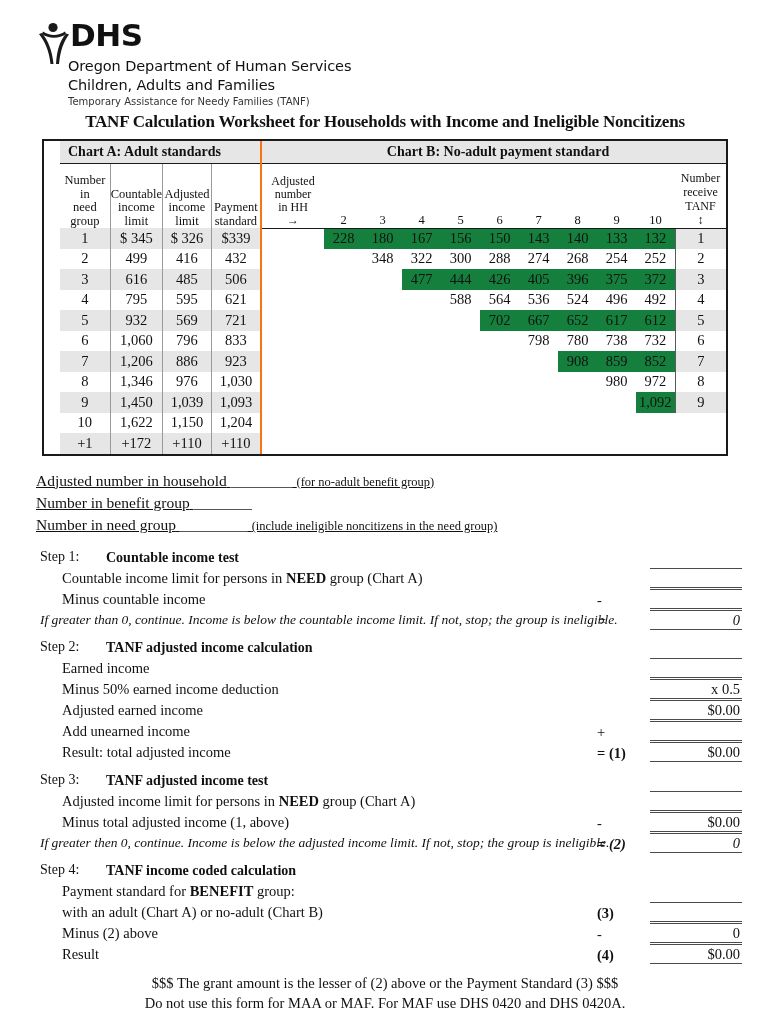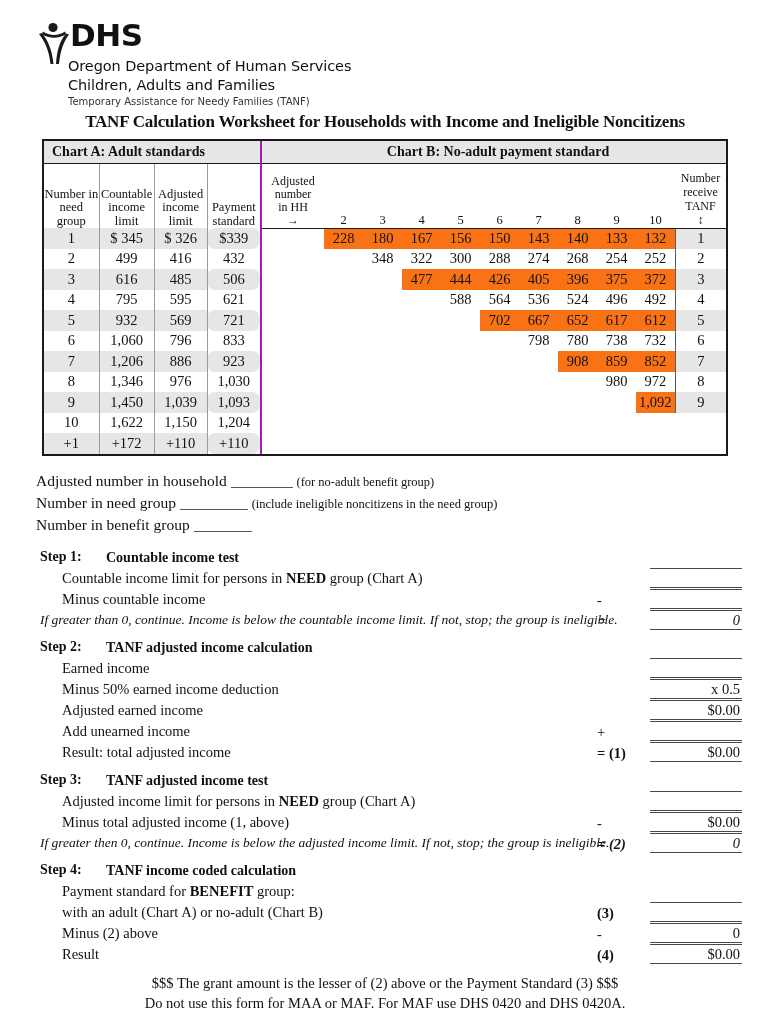--- a/index.html
+++ b/index.html
@@ -47,21 +47,21 @@
     letter-spacing: -0.2px;
   }
 
   
   .charts-frame {
     border: 2px solid #1a1a1a;
     display: flex;
     width: 686px;
     margin: 0 auto;
   }
-  .chart-a-col { width: 249px; border-right: 2px solid #a21caf; }
+  .chart-a-col { width: 249px; border-right: 2px solid #f97316; padding-left: 16px; }
   .chart-b-col { flex: 1; }
 
   .chart-head {
     background: #e6e6e6;
     font-weight: bold;
     font-size: 14px;
     padding: 3px 0 3px 8px;
     border-bottom: 1px solid #1a1a1a;
     height: 23px;
   }
@@ -73,66 +73,66 @@
   
   .ca th {
     font-size: 12.5px; vertical-align: bottom; text-align:center;
     line-height: 1.08; padding-bottom: 2px; height: 64px;
   }
   .ca th.thleft  { border-right:1px solid #9a9a9a; }
   .ca td {
     font-size: 14.5px; text-align:center; height: 20.5px;
     border-right: 1px solid #9a9a9a;
   }
-  .ca td:last-child { border-right: none; border-radius: 8px; }
+  .ca td:last-child { border-right: none; }
   .ca tr.shade td { background: #e6e6e6; }
   .ca col.c1 { width: 25.5%; }
   .ca col.c2 { width: 25.5%; }
   .ca col.c3 { width: 24.5%; }
   .ca col.c4 { width: 24.5%; }
 
   
   .cb { table-layout: fixed; }
   .cb th {
     font-size: 12.5px; vertical-align: bottom; text-align:center;
     line-height: 1.08; height: 64px; padding-bottom: 2px;
   }
   .cb th.rowlbl { font-size: 12px; line-height:1.1; }
   .cb th.rightlbl { font-size: 12px; line-height:1.15; vertical-align: bottom; }
   .cb td {
     font-size: 14.5px; text-align:center; height: 20.5px;
   }
   .cb td.num { }
-  .cb td.filled { background: #f97316; margin-left: 28px; }
+  .cb td.filled { background: #15803d; margin-left: 28px; }
   .cb td.rightcol { border-left: 1px solid #5a5a5a; }
   .cb td.rightcol.shade { background:#e6e6e6; }
   .cb td.topline { border-top: 1px solid #1a1a1a; }
   .cb .spacer td { height: 20.5px; }
   .cb col.lbl { width: 62px; }
   .cb col.d   { width: 39px; }
   .cb col.rgt { width: 51px; }
 
   
   .fill-lines { margin: 14px 0 0 8px; }
-  .fl-row { font-size: 15.5px; line-height: 1.45; }
+  .fl-row { font-size: 15.5px; line-height: 1.45; text-decoration: underline; }
   .blank {
     display:inline-block; border-bottom: 1px solid #555;
     height: 13px; vertical-align: -2px;
   }
   .b1 { width: 62px; }
   .b2 { width: 68px; }
   .b3 { width: 58px; }
   .paren { font-size: 12.5px; }
 
   
   .steps { margin-top: 12px; }
   .step { position: relative; margin-bottom: 9px; }
   .step-lbl {
     position:absolute; left: 12px; top: 0;
-    font-weight: bold; font-size: 14px;
+    font-weight: normal; font-size: 14px;
   }
   .step-title {
     margin-left: 78px; font-weight: bold; font-size: 14px;
     line-height: 1.35;
   }
   .line {
     margin-left: 34px; font-size: 14.5px; line-height: 1.45;
     position: relative; min-height: 20px;
   }
   .line.italic {
@@ -471,27 +471,27 @@
     </div>
   </div>
 
   <div class="fill-lines">
     <div class="fl-row">
       <span>Adjusted number in household</span>
       <span class="blank b1"></span>
       <span class="paren">(for no-adult benefit group)</span>
     </div>
     <div class="fl-row">
+      <span>Number in benefit group</span>
+      <span class="blank b3"></span>
+    </div>
+    <div class="fl-row">
       <span>Number in need group</span>
       <span class="blank b2"></span>
       <span class="paren">(include ineligible noncitizens in the need group)</span>
-    </div>
-    <div class="fl-row">
-      <span>Number in benefit group</span>
-      <span class="blank b3"></span>
     </div>
   </div>
 
   <div class="steps" id="steps">
       <div class="step">
         <div class="step-lbl">Step 1:</div>
         <div class="step-title">Countable income test</div>
         <div class="line"><span>Countable income limit for persons in <b>NEED</b> group (Chart A)</span><div class="rightstack">
             <span class="rs-val bt bb"></span>
           </div></div>

